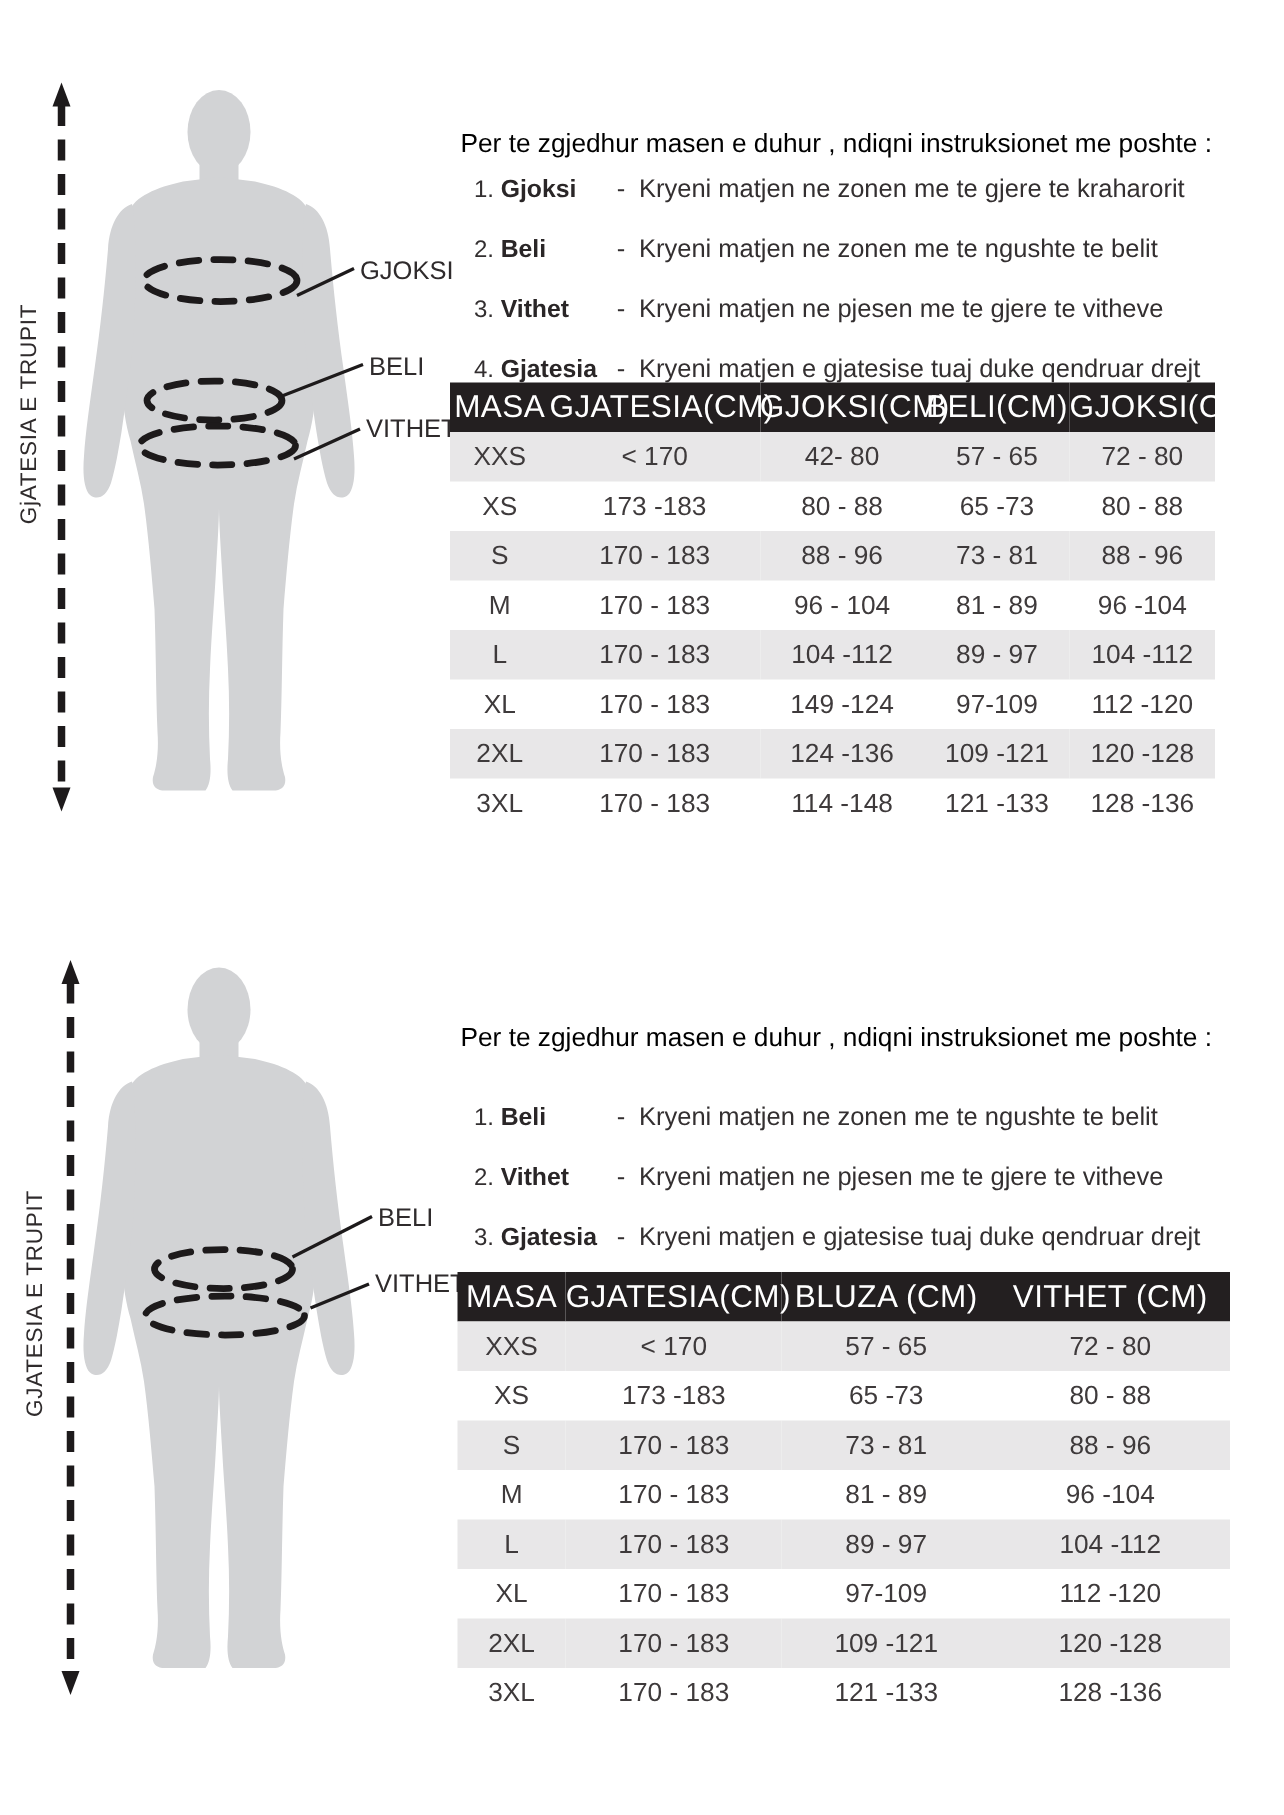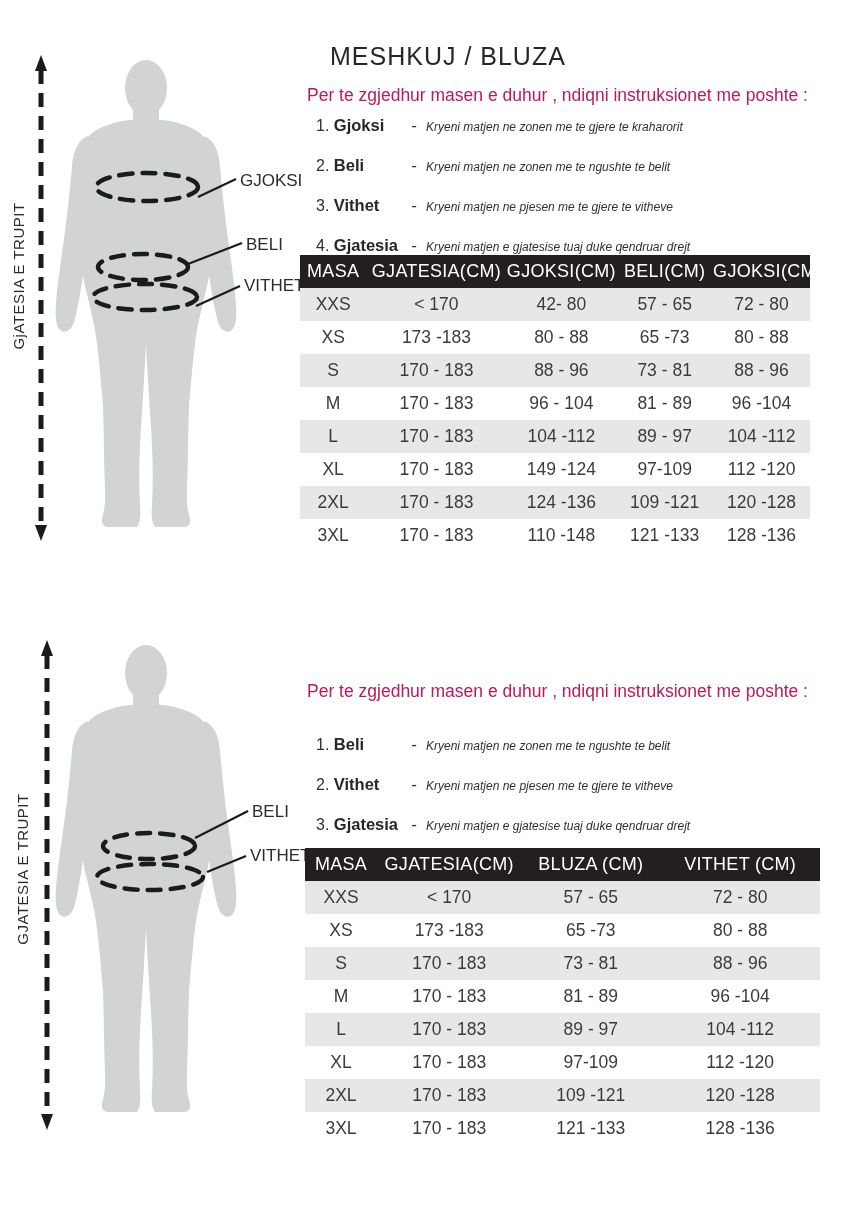--- a/index.html
+++ b/index.html
@@ -1,27 +1,27 @@
 <!DOCTYPE html>
 <html><head>
 <meta charset="utf-8">
 <style>
   html,body{margin:0;padding:0;background:#fff;}
   .page{position:relative;width:856px;height:1210px;background:#ffffff;overflow:hidden;
         font-family:"Liberation Sans","DejaVu Sans",sans-serif;color:#363233;}
   .abs{position:absolute;}
   .title{position:absolute;margin:0;font-size:25px;font-weight:400;letter-spacing:1px;color:#2a2627;}
-  .intro{position:absolute;margin:0;font-size:17.5px;color:#be185d;text-align:right;}
+  .intro{position:absolute;margin:0;font-size:17.5px;color:#000000;text-align:right;}
   .instructions{position:absolute;display:grid;grid-template-columns:86px 24px 1fr;row-gap:20px;align-items:baseline;}
   .instr-numterm{font-size:16px;color:#332f30;white-space:nowrap;}
   .instr-numterm b{font-size:16.5px;color:#2a2627;}
   .instr-dash{font-size:17px;color:#332f30;text-align:center;}
-  .instr-text{font-size:12px;color:#332f30;white-space:nowrap;font-style:italic;}
+  .instr-text{font-size:17px;color:#332f30;white-space:nowrap;}
   table.size-table{position:absolute;border-collapse:collapse;table-layout:fixed;}
-  .size-table th{background:#231f20;color:#ffffff;font-weight:400;font-size:18px;height:33px;
+  .size-table th{background:#231f20;color:#ffffff;font-weight:400;font-size:21px;height:33px;
                  letter-spacing:.3px;text-align:center;padding:0;}
   .size-table td{height:33px;font-size:17.5px;color:#3e3a3b;text-align:center;padding:0;}
   .size-table tbody tr:nth-child(odd){background:#e8e7e8;}
   .t1 th:nth-child(1){width:13%;} .t1 th:nth-child(2){width:27.5%;} .t1 th:nth-child(3){width:21.5%;}
   .t1 th:nth-child(4){width:19%;} .t1 th:nth-child(5){width:19%;}
   .t2 th:nth-child(1){width:14%;} .t2 th:nth-child(2){width:28%;} .t2 th:nth-child(3){width:27%;}
   .t2 th:nth-child(4){width:31%;}
   svg .sil{fill:#d2d3d5;}
   svg .measure{fill:none;stroke:#1d1a1b;stroke-width:4.5;stroke-dasharray:13 10;stroke-linecap:round;}
   svg .leader{stroke:#1d1a1b;stroke-width:2.2;}
@@ -69,21 +69,20 @@
     <ellipse class="measure" cx="143" cy="227" rx="45" ry="13"></ellipse>
     <ellipse class="measure" cx="145" cy="257" rx="52" ry="13"></ellipse>
     <line class="leader" x1="236" y1="139" x2="198" y2="157"></line>
     <line class="leader" x1="242" y1="203" x2="188" y2="224"></line>
     <line class="leader" x1="240" y1="246" x2="196" y2="266"></line>
     <text class="mlabel" x="240" y="146">GJOKSI</text>
     <text class="mlabel" x="246" y="210">BELI</text>
     <text class="mlabel" x="244" y="251">VITHET</text>
   </svg>
 
-  <h1 class="title" style="left:330px;top:42px">MESHKUJ / BLUZA</h1>
   <p class="intro" style="left:307px;top:85px">Per te zgjedhur masen e duhur , ndiqni instruksionet me poshte :</p>
   <div class="instructions" style="left:316px;top:116px;width:526px">
       <span class="instr-numterm">1. <b>Gjoksi</b></span>
       <span class="instr-dash">-</span>
       <span class="instr-text">Kryeni matjen ne zonen me te gjere te kraharorit</span>
       <span class="instr-numterm">2. <b>Beli</b></span>
       <span class="instr-dash">-</span>
       <span class="instr-text">Kryeni matjen ne zonen me te ngushte te belit</span>
       <span class="instr-numterm">3. <b>Vithet</b></span>
       <span class="instr-dash">-</span>
@@ -149,21 +148,21 @@
         <tr>
           <td>2XL</td>
           <td>170 - 183</td>
           <td>124 -136</td>
           <td>109 -121</td>
           <td>120 -128</td>
         </tr>
         <tr>
           <td>3XL</td>
           <td>170 - 183</td>
-          <td>110 -148</td>
+          <td>114 -148</td>
           <td>121 -133</td>
           <td>128 -136</td>
         </tr>
       </tbody>
   </table>
 
   <svg class="abs" style="left:0;top:625px" width="310" height="520" viewBox="0 0 310 520">
     <use href="#male-sil"></use>
     <g>
       <line class="dashline" x1="47" y1="30" x2="47" y2="490"></line>

